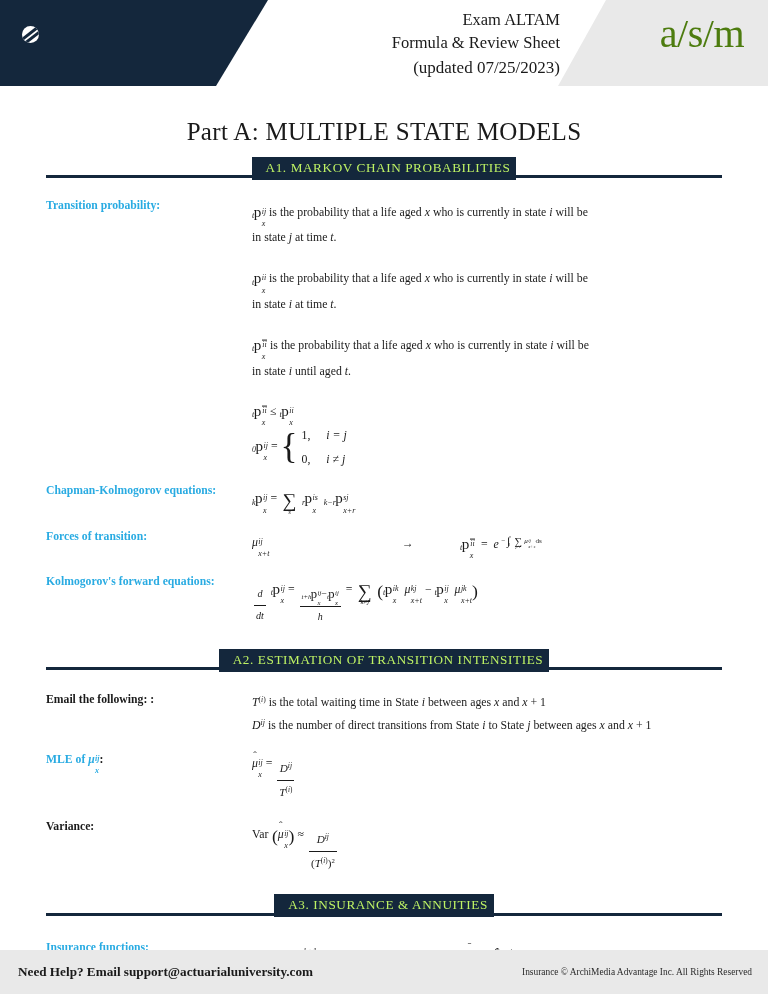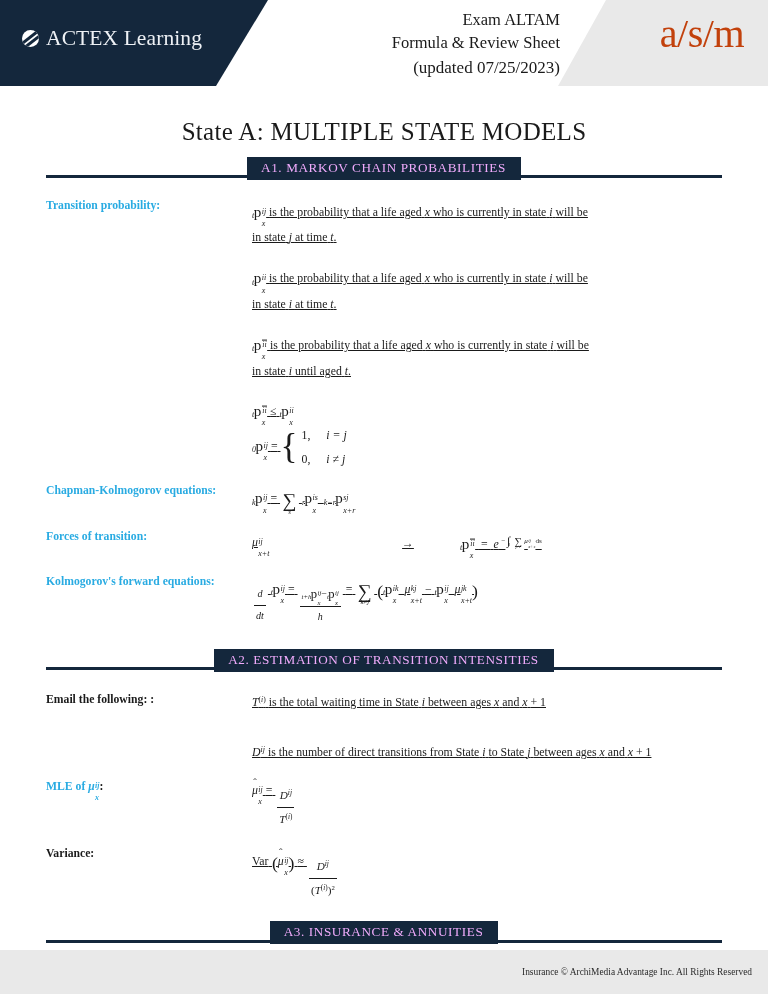--- a/index.html
+++ b/index.html
@@ -66,21 +66,21 @@
     text-align: right;
     z-index: 3;
   }
   .hdr-center .l1 { font-size: 16.5px; line-height: 1.42; }
   .hdr-center .l2 { font-size: 16.5px; line-height: 1.42; }
   .hdr-center .l3 { font-size: 17px; line-height: 1.5; }
   .asm-logo {
     position: absolute; right: 24px; top: 14px;
     z-index: 3;
     font-size: 40px;
-    color: #c2410c;
+    color: #4d7c0f;
     letter-spacing: -.5px;
     line-height: 1;
   }
 
   
   .page { padding: 0 46px; position: relative; }
 
   .part-title {
     text-align: center;
     font-size: 25px;
@@ -96,43 +96,43 @@
     margin: 0 0 4px 0;
     display: flex; align-items: center; justify-content: center;
   }
   .sec-bar .rule {
     position: absolute; left: 0; right: 0; bottom: 1px;
     height: 3px; background: #14273c;
   }
   .sec-bar .chip {
     position: relative; z-index: 2;
     background: #14273c;
-    color: #f0abfc;
+    color: #bef264;
     font-size: 13.2px;
     letter-spacing: .6px;
-    padding: 3px 15px 4px 14px;
+    padding: 3px 6px 4px 14px;
     white-space: nowrap;
   }
 
   
   .row {
     display: flex;
     align-items: flex-start;
     margin: 0;
   }
   .lbl {
     width: 206px; flex: none;
     font-size: 11.7px;
     color: #29abe2;
     font-weight: bold;
     padding-top: 2px;
   }
   .lbl.dark { color: #1a1a1a; }
   .lbl .pnc { color: #1a1a1a; }
-  .content { flex: 1; min-width: 0; text-decoration: underline; }
+  .content { flex: 1; min-width: 0; }
 
   .mathline { font-size: 11.8px; line-height: 2.05; }
   .textline { font-size: 11.8px; line-height: 1.95; }
 
   .two-col { display: flex; }
   .two-col > .c1 { width: 214px; flex: none; }
   .two-col > .c2 { flex: 1; }
 
   
   .m { font-family: "Liberation Serif","DejaVu Serif",serif; font-style: italic; white-space: nowrap; }
@@ -204,35 +204,34 @@
 </style>
 </head>
 <body>
 
 <div class="header">
   <div class="hdr-left"></div>
   <div class="hdr-right"></div>
 
   <div class="brand">
     <span class="brand-mark"></span>
-    <span class="brand-text">ACTEX Learning</span>
   </div>
 
   <div class="hdr-center">
     <div class="l1">Exam ALTAM</div>
     <div class="l2">Formula &amp; Review Sheet</div>
     <div class="l3">(updated 07/25/2023)</div>
   </div>
 
   <div class="asm-logo">a/s/m</div>
 </div>
 
 <div class="page">
 
-  <div class="part-title">State A: MULTIPLE STATE MODELS</div>
+  <div class="part-title">Part A: MULTIPLE STATE MODELS</div>
 
   <div class="sec-bar">
     <div class="rule"></div>
     <div class="chip">A1. MARKOV CHAIN PROBABILITIES</div>
   </div>
 
   <div style="height:14px"></div>
 
   <div class="row">
     <div class="lbl">Transition probability:</div>
@@ -436,21 +435,21 @@
   <div class="sec-bar">
     <div class="rule"></div>
     <div class="chip">A2. ESTIMATION OF TRANSITION INTENSITIES</div>
   </div>
 
   <div style="height:16px"></div>
 
   <div class="row">
     <div class="lbl dark">Email the following: :</div>
     <div class="content">
-      <div class="textline" style="margin-bottom:27px">
+      <div class="textline" style="margin-bottom:0">
         <span class="m">T<sup class="up" style="font-size:64%">(<span class="m">i</span>)</sup></span>
         <span>is the total waiting time in State</span>
         <span class="m">i</span>
         <span>between ages</span>
         <span class="m">x</span>
         <span>and</span>
         <span class="m">x</span> <span class="up">+ 1</span>
       </div>
       <div class="textline">
         <span class="m">D<sup>ij</sup></span>
@@ -565,14 +564,15 @@
               <span>kj</span>
               <span>x+t</span>
             </span></span><span class="m">dt</span>
       </div>
     </div>
   </div>
 
 </div>
 
 <div class="footer">
+  <div class="fl">Need Help? Email support@actuarialuniversity.com</div>
   <div class="fr">Insurance © ArchiMedia Advantage Inc. All Rights Reserved</div>
 </div>
 
 </body></html>

